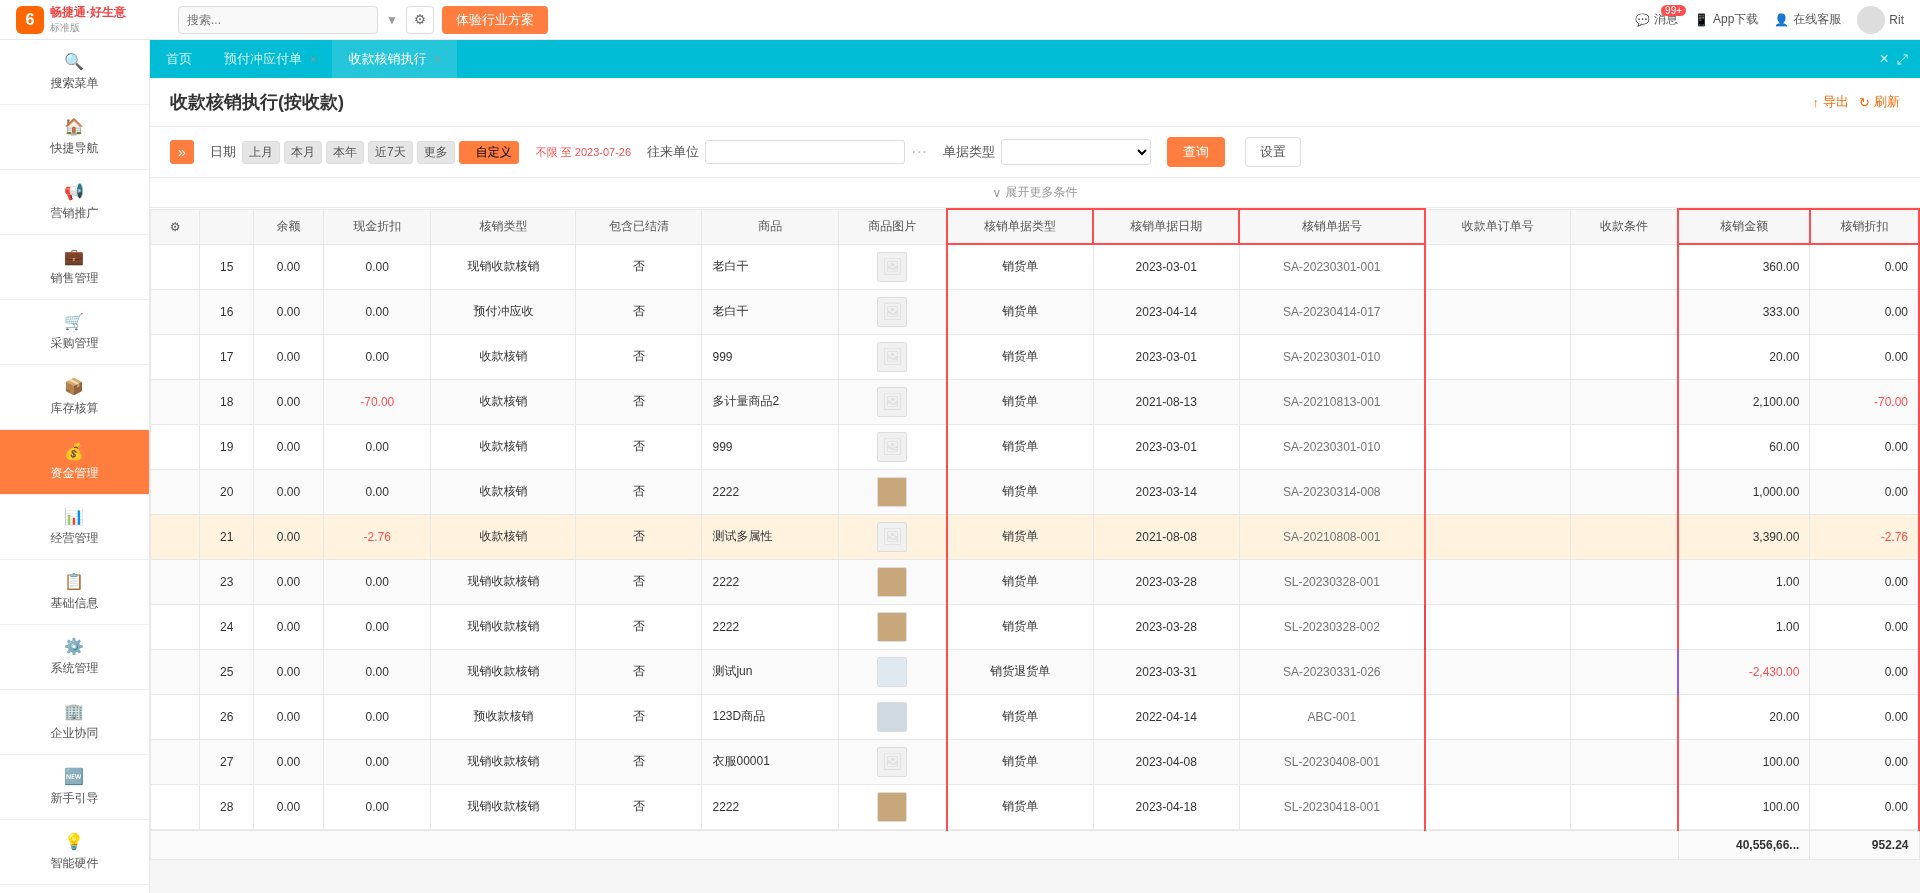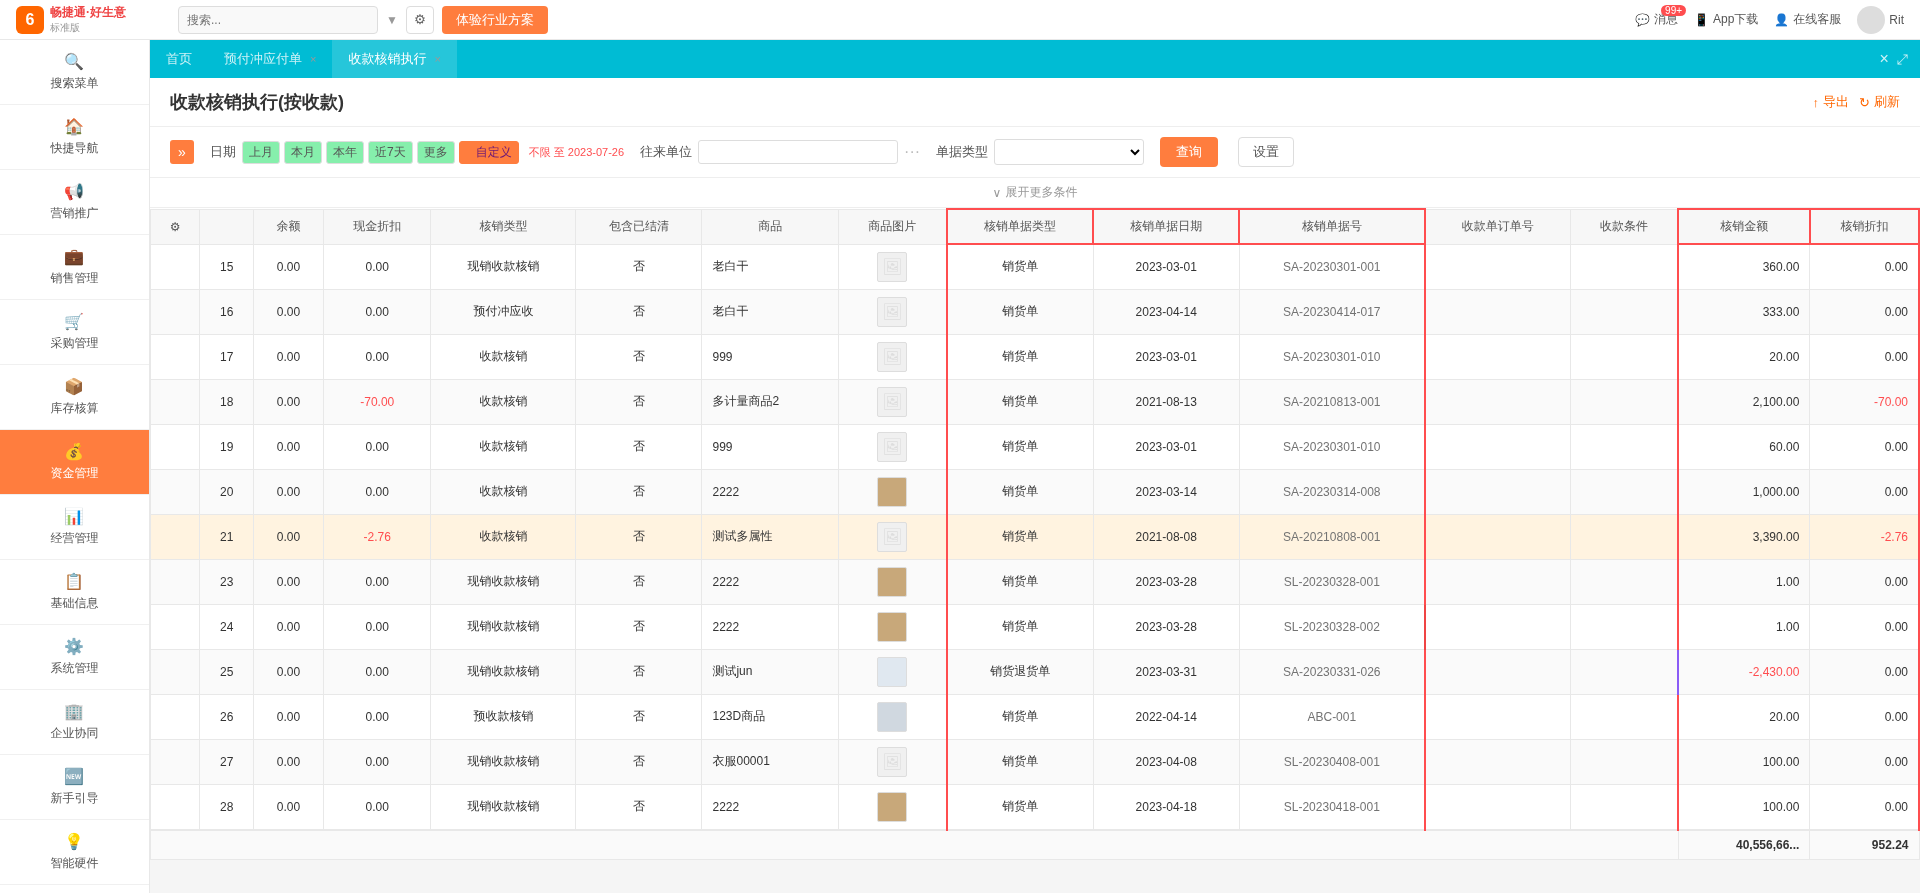--- a/index.html
+++ b/index.html
@@ -41,23 +41,23 @@
     .page-title { font-size: 18px; font-weight: bold; color: #333; }
     .page-actions { display: flex; gap: 10px; }
     .action-btn { display: flex; align-items: center; gap: 4px; color: #f60; font-size: 13px; cursor: pointer; border: none; background: none; }
 
     
     .filter-bar { background: #fff; padding: 10px 20px; border-bottom: 1px solid #eee; display: flex; align-items: center; gap: 16px; flex-wrap: wrap; }
     .filter-expand-btn { width: 24px; height: 24px; background: #ff7d3e; color: #fff; border: none; border-radius: 3px; cursor: pointer; display: flex; align-items: center; justify-content: center; font-size: 14px; }
     .filter-group { display: flex; align-items: center; gap: 6px; }
     .filter-label { color: #555; font-size: 13px; }
     .filter-date-btns { display: flex; gap: 4px; }
-    .filter-date-btn { padding: 2px 6px; border: 1px solid #ddd; border-radius: 3px; background: #86efac; font-size: 12px; color: #555; cursor: pointer; }
-    .filter-date-btn.custom { background: #ff7d3e; color: #701a75; border-color: #ff7d3e; padding-left: 16px; }
-    .filter-date-sub { font-size: 11px; color: #ff4d4f; margin-left: 4px; }
+    .filter-date-btn { padding: 2px 6px; border: 1px solid #ddd; border-radius: 3px; background: #e5e5e5; font-size: 12px; color: #555; cursor: pointer; }
+    .filter-date-btn.custom { background: #ff7d3e; color: #000000; border-color: #ff7d3e; padding-left: 16px; }
+    .filter-date-sub { font-size: 11px; color: #ff4d4f; margin-left: 11px; }
     .filter-input { border: 1px solid #ddd; border-radius: 3px; padding: 4px 8px; font-size: 12px; width: 200px; }
     .filter-dots { color: #bbb; font-size: 16px; }
     .filter-select { border: 1px solid #ddd; border-radius: 3px; padding: 4px 8px; font-size: 12px; min-width: 150px; background: #fff; }
     .query-btn { background: #ff7d3e; color: #fff; border: none; border-radius: 4px; padding: 6px 16px; font-size: 13px; cursor: pointer; }
     .settings-btn { background: #fff; color: #555; border: 1px solid #ddd; border-radius: 4px; padding: 5px 14px; font-size: 13px; cursor: pointer; margin-left: 4px; }
 
     
     .expand-row { display: flex; justify-content: center; padding: 6px; border-bottom: 1px solid #eee; background: #fff; }
     .expand-btn { color: #999; font-size: 12px; cursor: pointer; border: none; background: none; display: flex; align-items: center; gap: 4px; }
 

